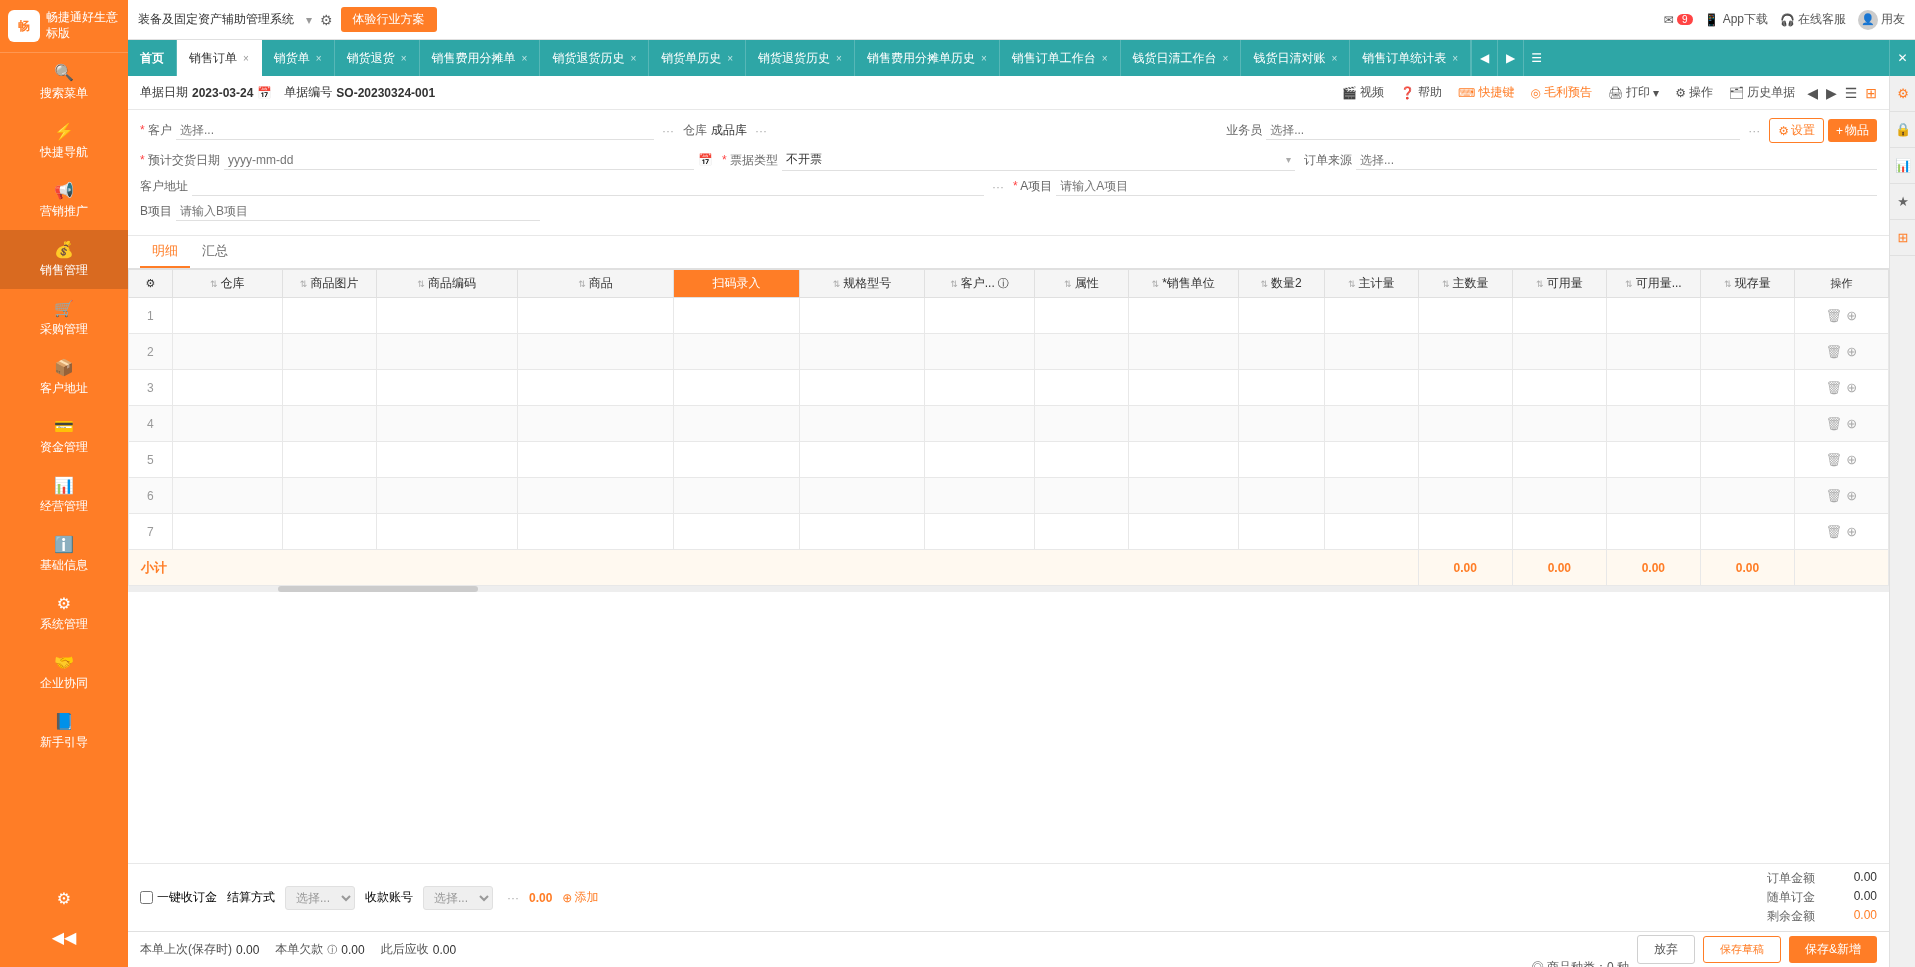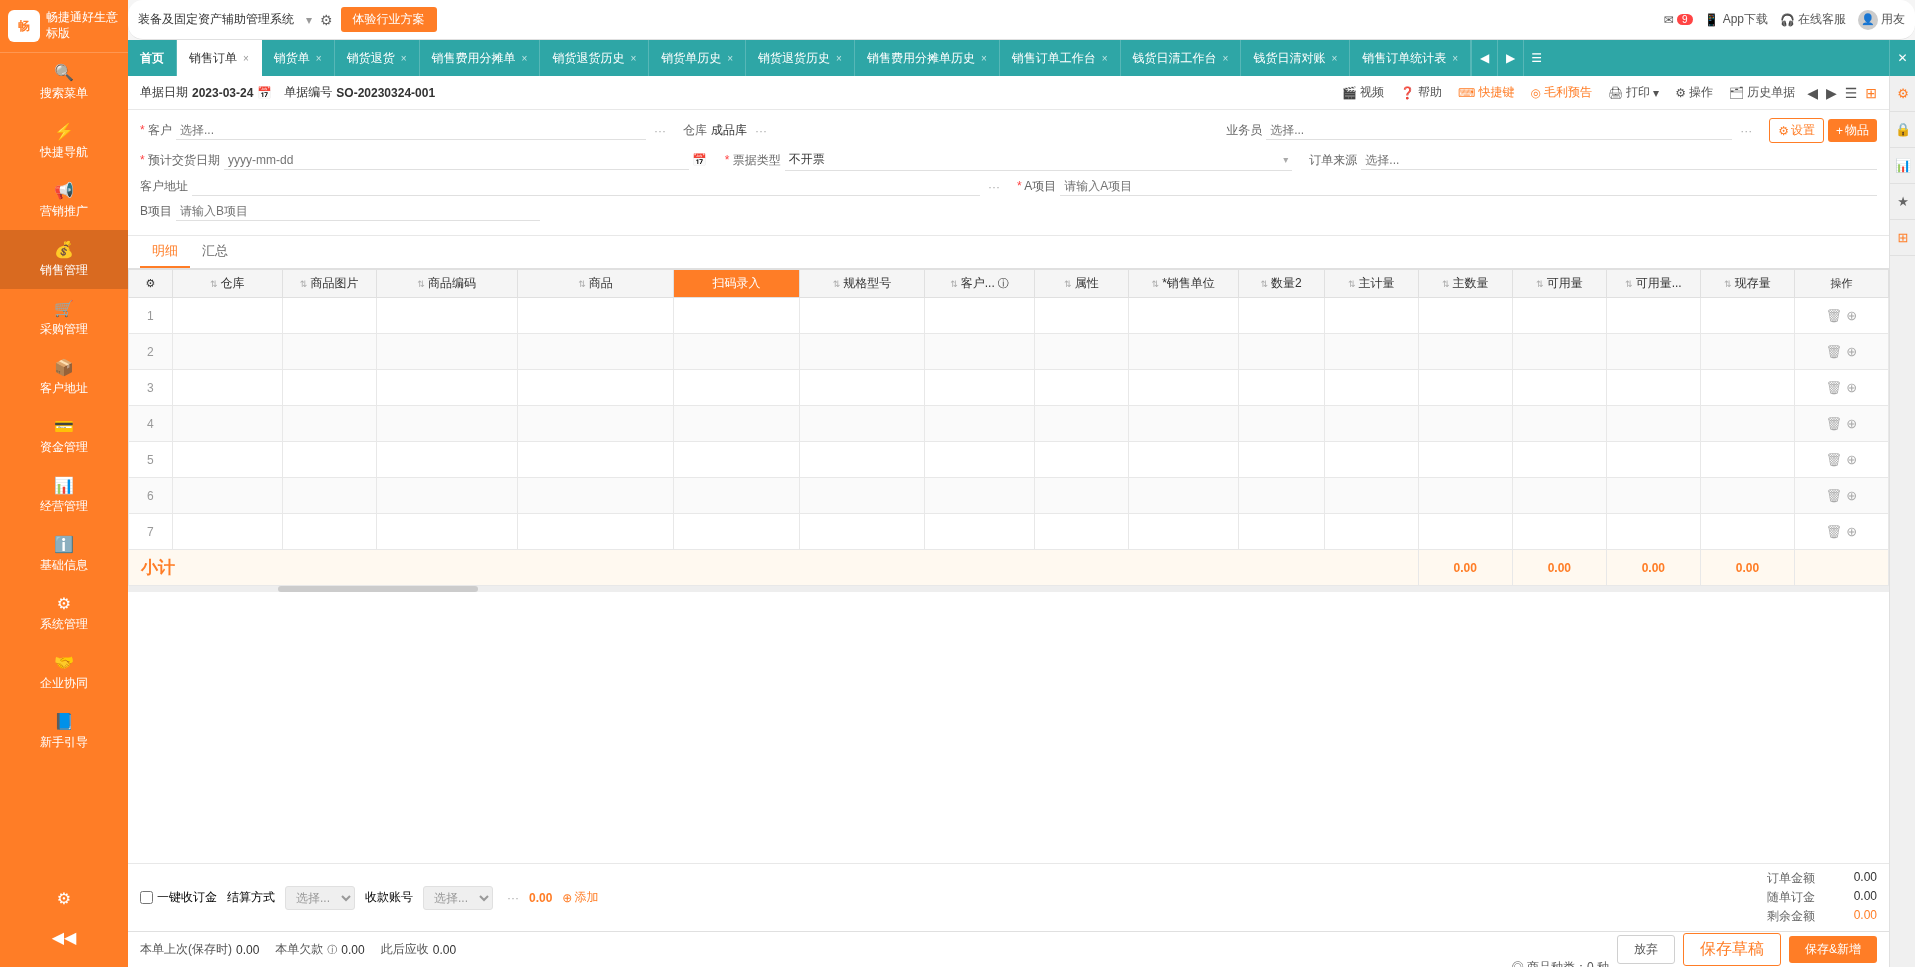--- a/index.html
+++ b/index.html
@@ -55,21 +55,20 @@
 
     
     .topbar {
       height: 40px;
       background: #fff;
       display: flex; align-items: center;
       padding: 0 10px;
       border-bottom: 1px solid #e0e0e0;
       gap: 8px;
       flex-shrink: 0;
-      border-radius: 15px;
     }
     .topbar-system-name {
       font-size: 12px; color: #333; margin-right: 4px;
     }
     .topbar-arrow { color: #999; font-size: 12px; }
     .topbar-gear { color: #666; cursor: pointer; font-size: 14px; }
     .topbar-btn {
       background: #ff7d26; color: #fff; border: none;
       padding: 4px 12px; border-radius: 3px; cursor: pointer; font-size: 12px;
     }
@@ -152,21 +151,21 @@
 
     
     .form-area {
       padding: 8px 12px;
       border-bottom: 1px solid #e8e8e8;
       flex-shrink: 0;
     }
     .form-row {
       display: flex; align-items: center;
       margin-bottom: 6px;
-      gap: 17px;
+      gap: 9px;
     }
     .form-field {
       display: flex; align-items: center;
       flex: 1;
       gap: 4px;
       min-width: 0;
     }
     .form-field-label {
       color: #666; font-size: 12px; white-space: nowrap; flex-shrink: 0;
     }
@@ -235,21 +234,21 @@
     }
     tr:nth-child(even) td { background: #fafafa; }
     .row-num { color: #999; }
     .action-icons { display: flex; gap: 4px; justify-content: center; }
     .action-icon { color: #aaa; cursor: pointer; font-size: 13px; }
     .subtotal-row td {
       background: #fff9f0 !important;
       color: #ff7d26;
       font-weight: bold;
     }
-    .subtotal-label { color: #ff7d26; font-size: 17px; }
+    .subtotal-label { color: #ff7d26; font-size: 13px; }
 
     
     .scroll-track {
       height: 6px; background: #eee;
       display: flex; align-items: center;
       flex-shrink: 0;
     }
     .scroll-thumb {
       width: 200px; height: 6px;
       background: #ccc; border-radius: 3px;
@@ -295,21 +294,21 @@
     .bottom-field { display: flex; align-items: center; gap: 4px; font-size: 12px; color: #555; }
     .bottom-value { color: #333; }
     .bottom-right { margin-left: auto; display: flex; align-items: center; gap: 8px; }
     .bottom-count { color: #555; font-size: 12px; margin-top: 36px; }
     .btn-discard {
       background: #fff; color: #555; border: 1px solid #d0d0d0;
       padding: 5px 16px; border-radius: 3px; cursor: pointer; font-size: 12px;
     }
     .btn-save-draft {
       background: #fff; color: #ff7d26; border: 1px solid #ff7d26;
-      padding: 5px 16px; border-radius: 3px; cursor: pointer; font-size: 16px;
+      padding: 5px 16px; border-radius: 3px; cursor: pointer; font-size: 11px;
     }
     .btn-save-new {
       background: #ff7d26; color: #fff; border: none;
       padding: 5px 16px; border-radius: 3px; cursor: pointer; font-size: 12px;
     }
 
     
     .right-panel {
       width: 26px;
       display: flex; flex-direction: column;

